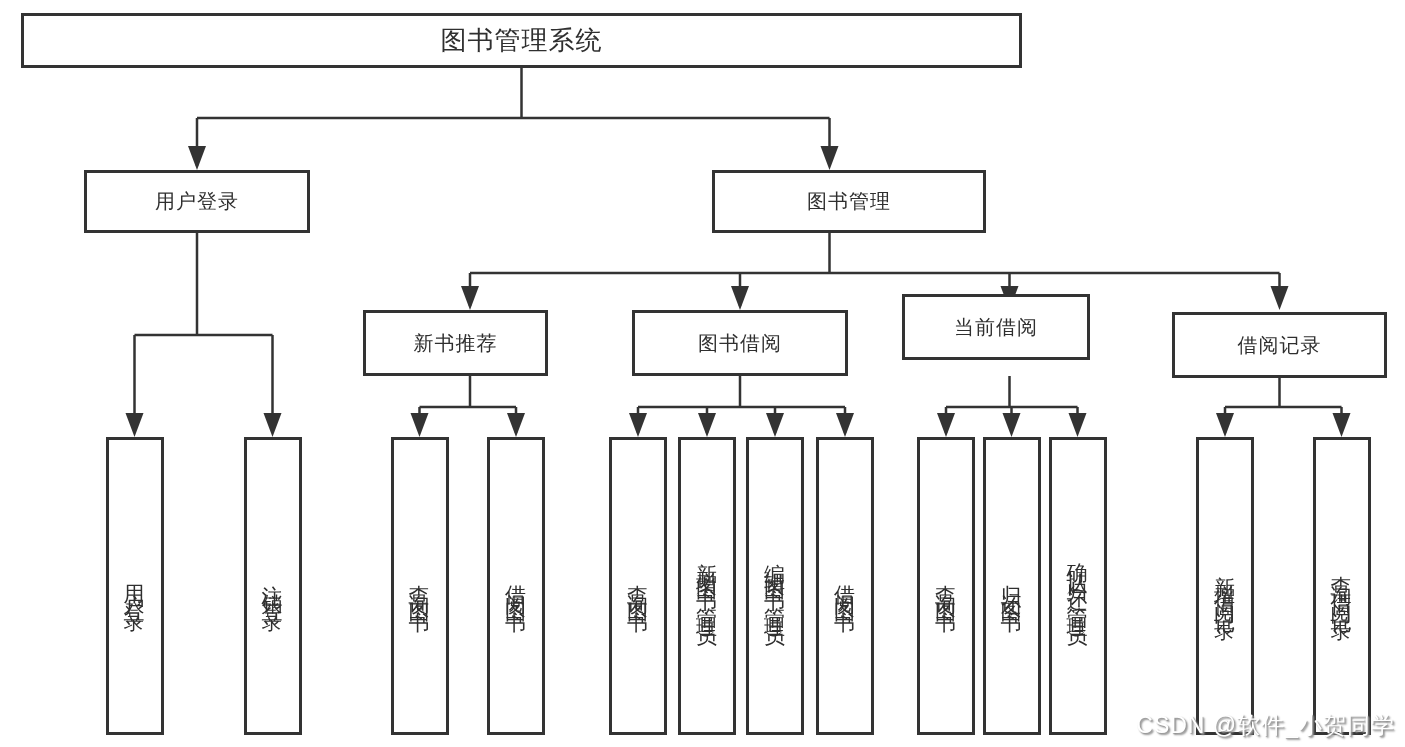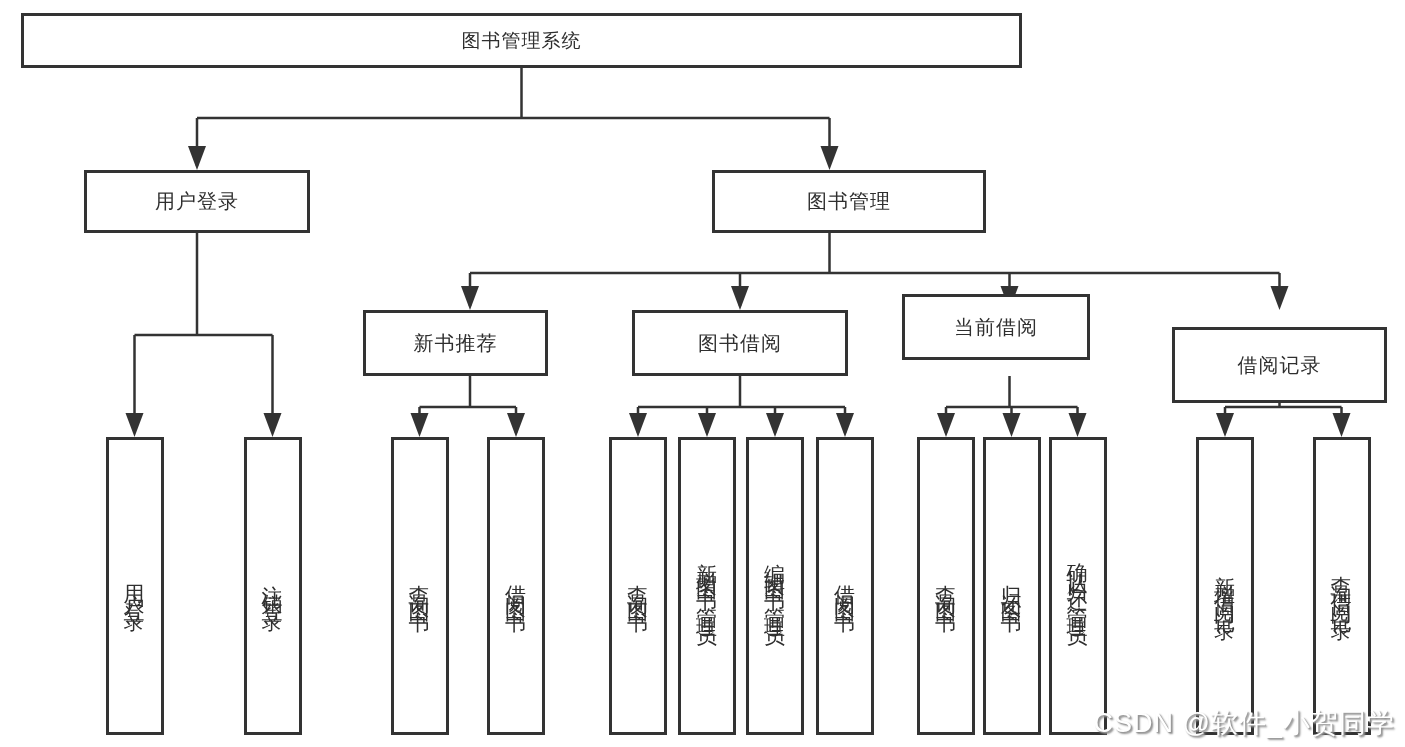--- a/index.html
+++ b/index.html
@@ -13,34 +13,34 @@
   .connector-layer{position:absolute;left:0;top:0;width:1405px;height:747px;}
   .node{
     position:absolute;
     box-sizing:border-box;
     border:3px solid #333333;
     background:#ffffff;
     display:flex;align-items:center;justify-content:center;
     color:#2f2f2f;
   }
   .h-node{font-size:20px;letter-spacing:1px;white-space:nowrap;}
-  .root-node{font-size:19px;}
+  .root-node{font-size:26px;}
   .v-node{
     font-size:21px;
   }
   .v-node .v-label{
     writing-mode:vertical-rl;
     text-orientation:mixed;
     letter-spacing:9px;
     line-height:1;
   }
   .watermark{
     position:absolute;
     right:10px;bottom:6px;
-    font-size:27px;
+    font-size:23px;
     color:#ffffff;
     letter-spacing:1px;
     text-shadow:2px 2px 2px #8f8f8f, 1px 1px 1px #a8a8a8;
     white-space:nowrap;
   }
 </style>
 </head>
 <body>
 
 <div class="canvas">
@@ -98,21 +98,21 @@
 
   <div class="node h-node" style="left:363px;top:310px;width:185px;height:66px;">
     <span>新书推荐</span>
   </div>
   <div class="node h-node" style="left:632px;top:310px;width:216px;height:66px;">
     <span>图书借阅</span>
   </div>
   <div class="node h-node" style="left:902px;top:294px;width:188px;height:66px;">
     <span>当前借阅</span>
   </div>
-  <div class="node h-node" style="left:1172px;top:327px;width:215px;height:76px;">
+  <div class="node h-node" style="left:1172px;top:312px;width:215px;height:66px;">
     <span>借阅记录</span>
   </div>
 
   <div class="node v-node" style="left:105.5px;top:437px;width:58px;height:298px;">
     <span class="v-label">用户登录</span>
   </div>
   <div class="node v-node" style="left:243.5px;top:437px;width:58px;height:298px;">
     <span class="v-label">注销登录</span>
   </div>
 

